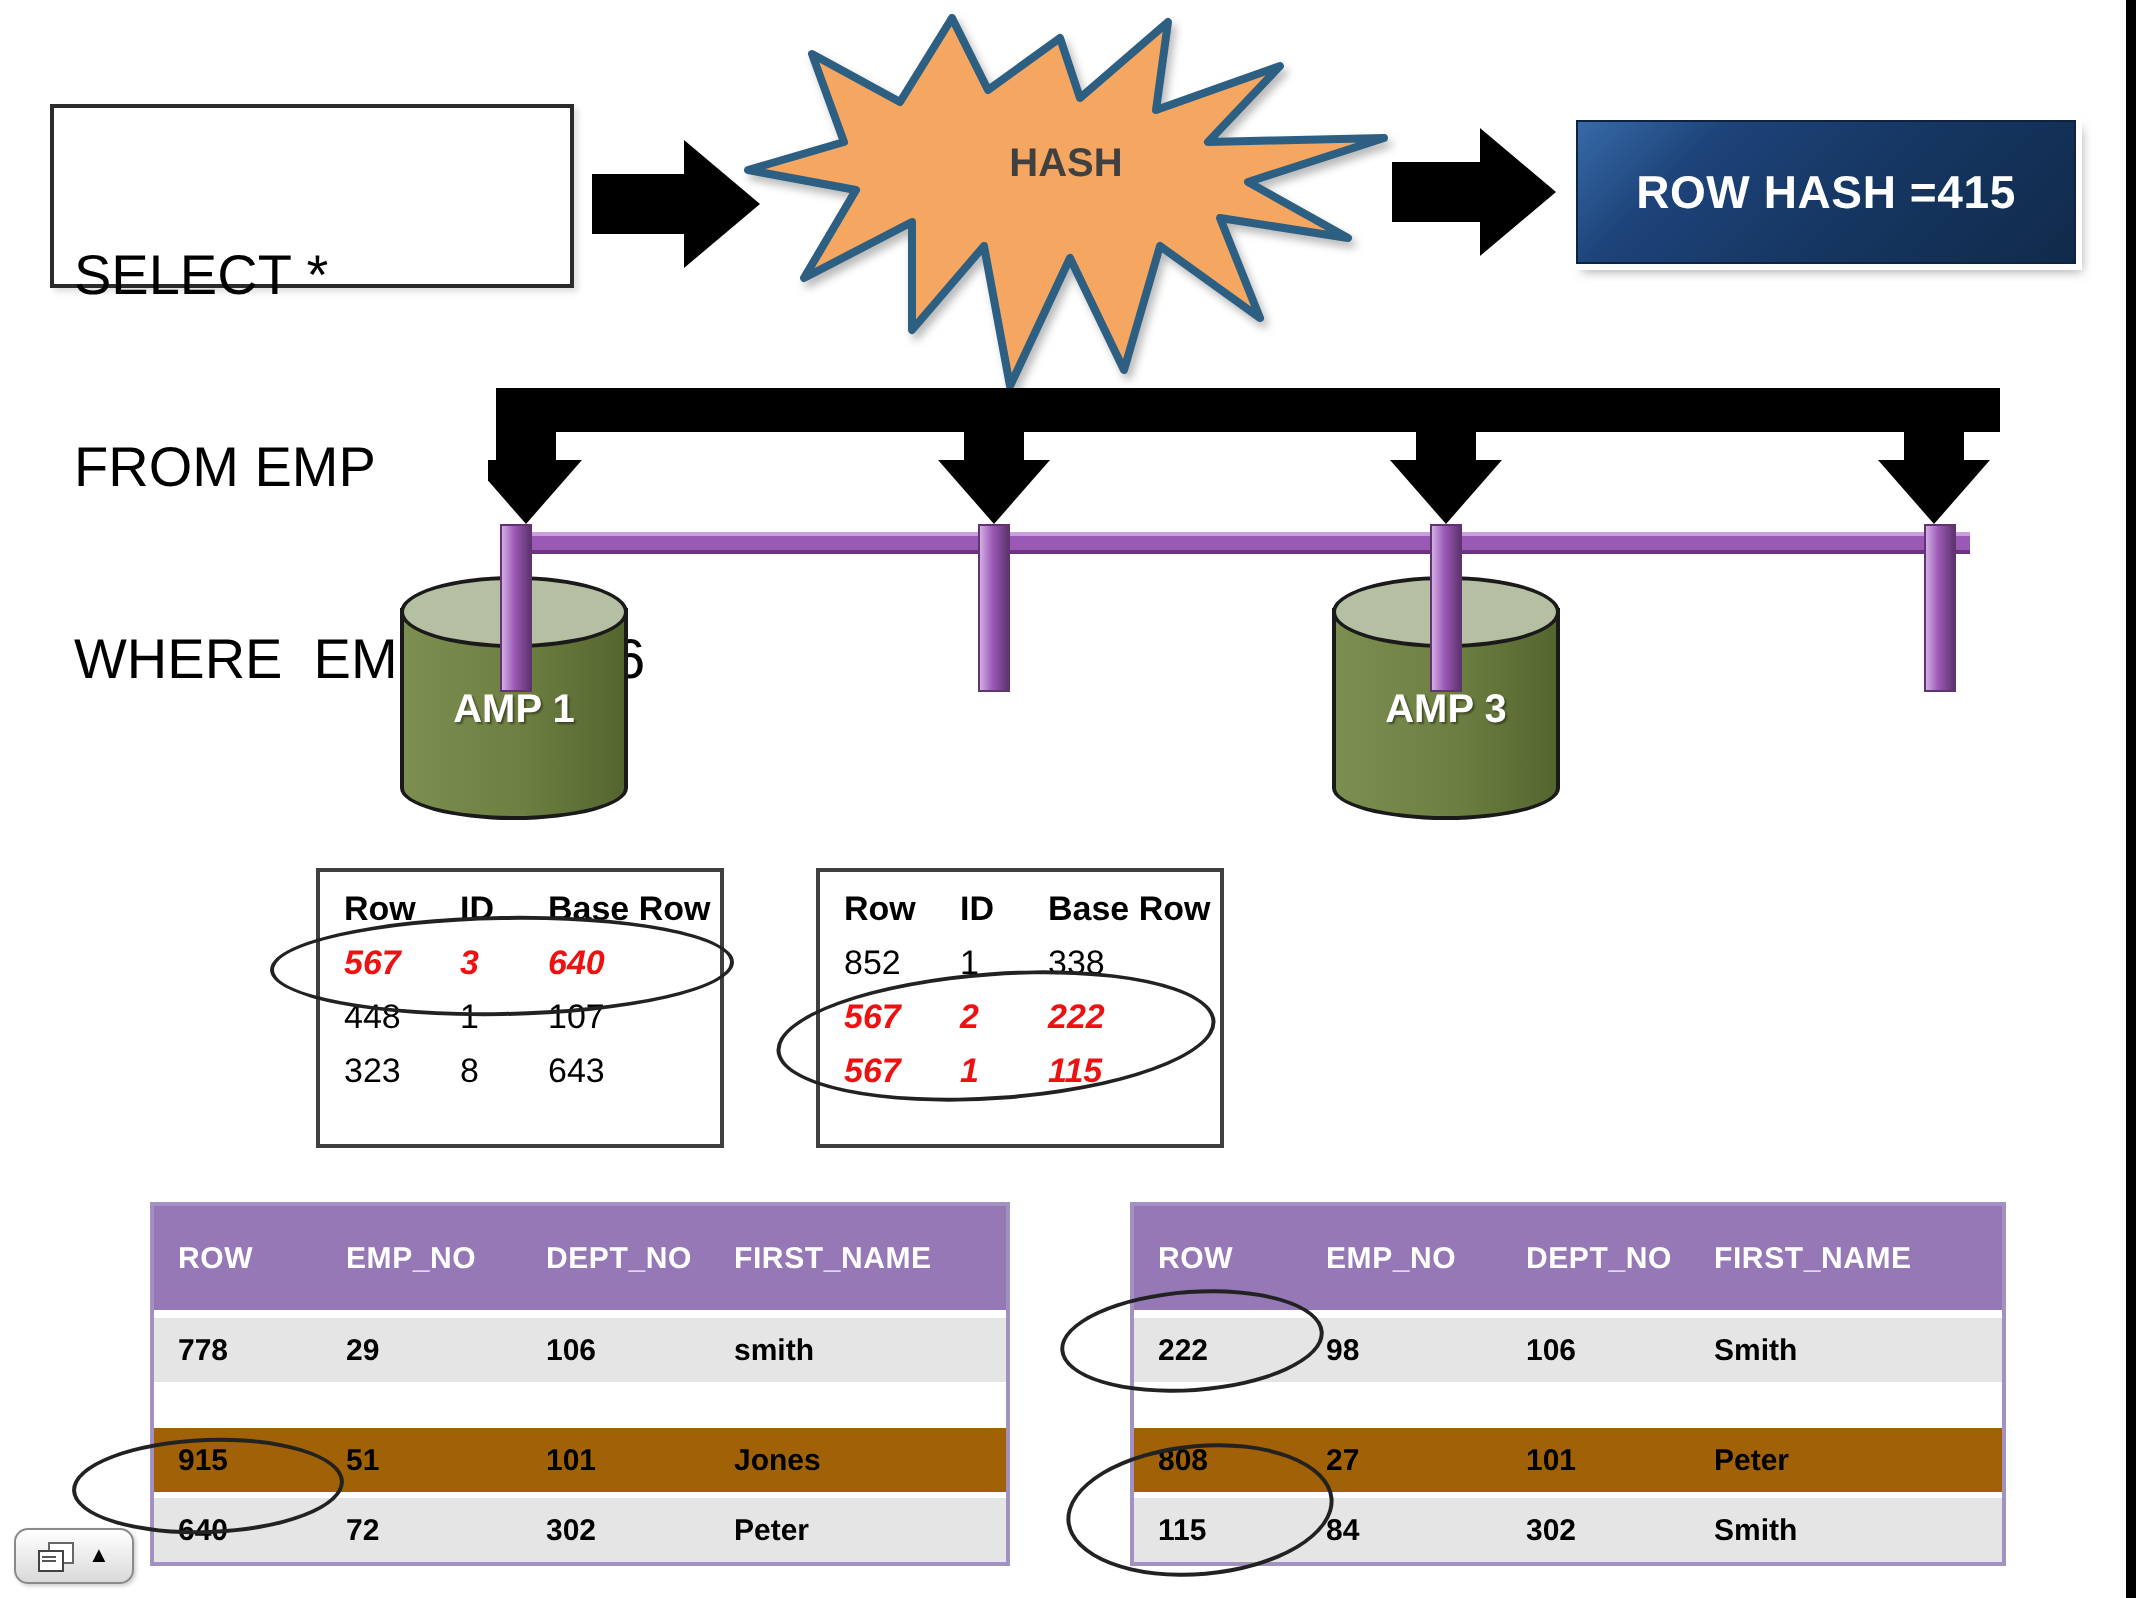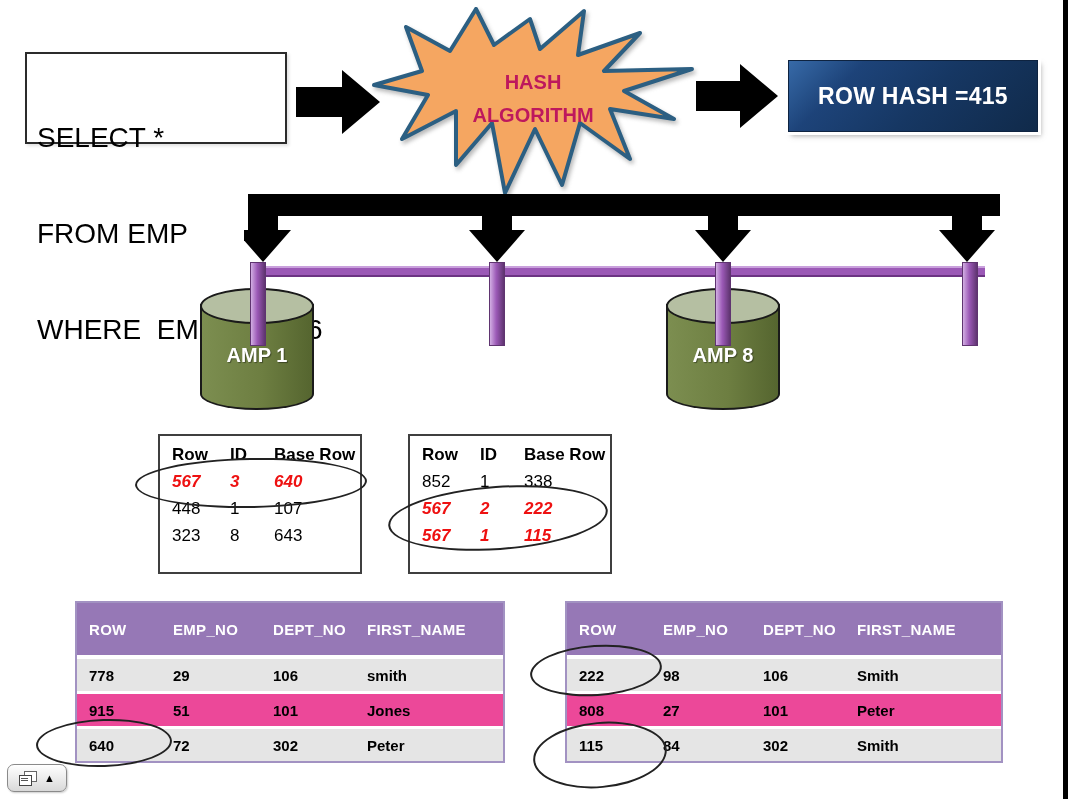--- a/index.html
+++ b/index.html
@@ -19,21 +19,21 @@
   }
 
   
   .flow-arrow{fill:#000;}
 
   
   .starburst-wrap{left:372px;top:6px;width:322px;height:190px;}
   .starburst-wrap svg{filter:drop-shadow(2px 3px 2px rgba(100,100,100,0.45));}
   .burst-text{
     position:absolute;left:0;top:60px;width:100%;text-align:center;
-    font-weight:bold;font-size:20px;line-height:33px;color:#be185d;
+    font-weight:bold;font-size:20px;line-height:33px;color:#404040;
   }
 
   
   .rowhash-box{
     left:788px;top:60px;width:248px;height:70px;
     background:linear-gradient(135deg,#376aa8 0%,#1d4379 24%,#163763 55%,#102a4a 100%);
     border:1px solid #0e2340;
     box-shadow:0 0 0 3px #ffffff,3px 4px 5px rgba(110,110,110,0.55);
     display:flex;align-items:center;justify-content:center;
     color:#fff;font-weight:bold;font-size:23px;letter-spacing:0.3px;
@@ -90,21 +90,21 @@
     display:grid;grid-template-columns:96px 100px 94px auto;align-items:center;
     color:#fff;font-weight:bold;font-size:15px;letter-spacing:0.3px;
   }
   .dt-row{
     height:32px;border-bottom:3px solid #ffffff;
     display:grid;grid-template-columns:96px 100px 94px auto;align-items:center;
     font-weight:bold;font-size:15px;
   }
   .dt-row:last-child{border-bottom:none;}
   .row-a{background:#e5e5e5;}
-  .row-b{background:#ec4899;}
+  .row-b{background:#a16207;margin-top:20px;}
   .dt-cell:first-child,.dt-hcell:first-child{padding-left:12px;}
 
   
   .circle{
     border:2px solid #222;border-radius:50%;background:transparent;z-index:8;
   }
 
   
   .footer-btn{
     left:7px;top:764px;width:58px;height:26px;border:1px solid #8a8a8a;
@@ -134,21 +134,20 @@
   <svg class="abs" style="left:296px;top:70px;" width="84" height="64" viewBox="0 0 84 64">
     <path class="flow-arrow" d="M0,17 H46 V0 L84,32 L46,64 V47 H0 Z"></path>
   </svg>
 
   <div class="abs starburst-wrap">
     <svg width="322" height="190" viewBox="0 0 322 188">
       <polygon points="2,78 50,64 34,20 78,44 104,2 122,38 158,12 168,42 212,4 206,48 268,26 232,64 320,62 252,84 302,112 238,102 258,152 208,116 190,178 163,122 133,186 120,116 84,158 84,104 30,132 56,88" fill="#F5A661" stroke="#2C5F82" stroke-width="4" stroke-linejoin="round"></polygon>
     </svg>
     <div class="burst-text">
       <div>HASH</div>
-      <div>ALGORITHM</div>
     </div>
   </div>
 
   <svg class="abs" style="left:696px;top:64px;" width="82" height="64" viewBox="0 0 82 64">
     <path class="flow-arrow" d="M0,17 H44 V0 L82,32 L44,64 V47 H0 Z"></path>
   </svg>
 
   <div class="abs rowhash-box">
     <span>ROW HASH =415</span>
   </div>
@@ -173,21 +172,21 @@
   <div class="abs connector" style="left:962px;"></div>
 
   <div class="abs cyl" style="left:200px;">
     <div class="cyl-body"></div>
     <div class="cyl-top"></div>
     <div class="amp-label">AMP 1</div>
   </div>
   <div class="abs cyl" style="left:666px;">
     <div class="cyl-body"></div>
     <div class="cyl-top"></div>
-    <div class="amp-label">AMP 8</div>
+    <div class="amp-label">AMP 3</div>
   </div>
 
   <div class="abs hash-table" style="left:158px;">
     <div class="ht-grid">
       <div class="ht-cell ht-head">Row</div>
       <div class="ht-cell ht-head ht-c2">ID</div>
       <div class="ht-cell ht-head ht-c3">Base Row</div>
 
       <div class="ht-cell hl">567</div>
       <div class="ht-cell hl ht-c2">3</div>

